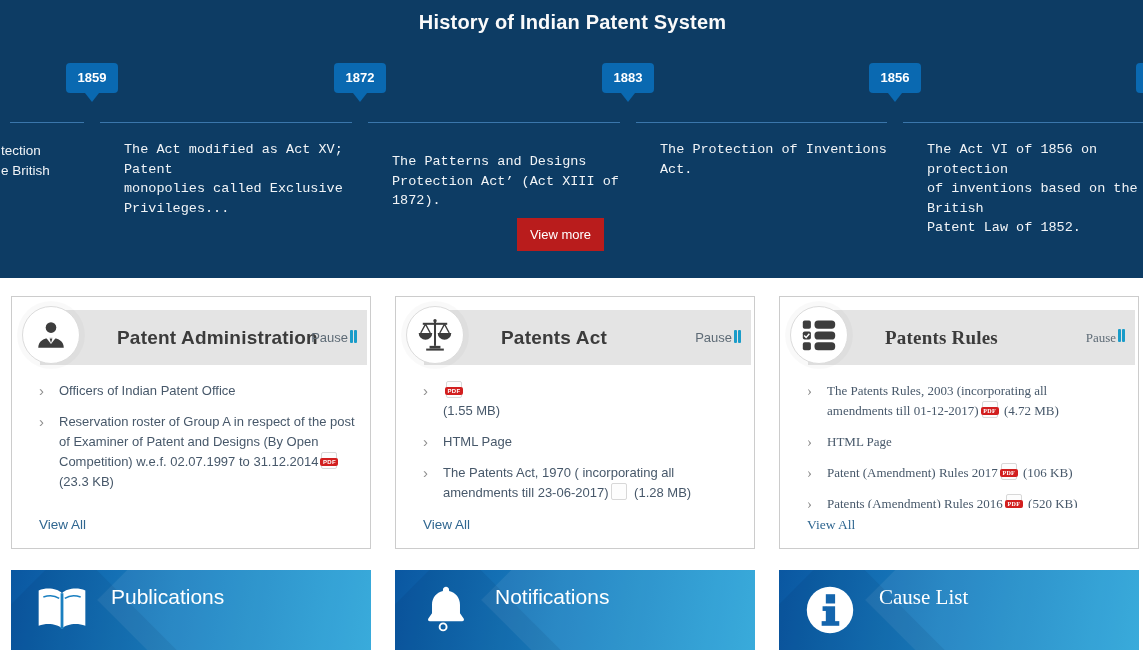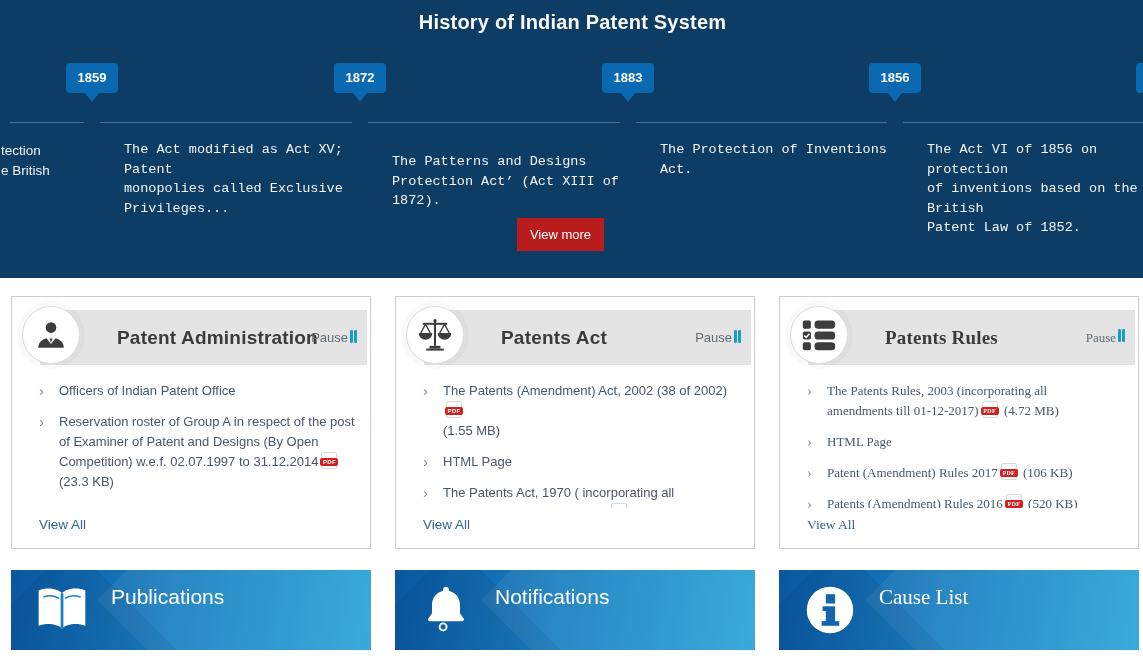--- a/index.html
+++ b/index.html
@@ -155,21 +155,21 @@
       </svg>
     </div>
     <h2 class="card-title">Patents Act</h2>
     <div class="pause">
       <span>Pause</span>
       <span><span class="pb"></span><span class="pb"></span></span>
     </div>
     <ul class="card-list">
       <li>
         <span class="chev">›</span>
-        <span class="li-text">The Patents (Amendment) Act, 2002 (38 of 2002)</span><span class="pdf"><span class="pdf-band">PDF</span></span>
+        <span class="pdf"><span class="pdf-band">PDF</span></span>
         <span class="sz sz-block">(1.55 MB)</span>
       </li>
       <li>
         <span class="chev">›</span>
         <span class="li-text">HTML Page</span>
       </li>
       <li>
         <span class="chev">›</span>
         <span class="li-text">The Patents Act, 1970 ( incorporating all
 amendments till 23-06-2017)</span><span class="pdf"></span>

